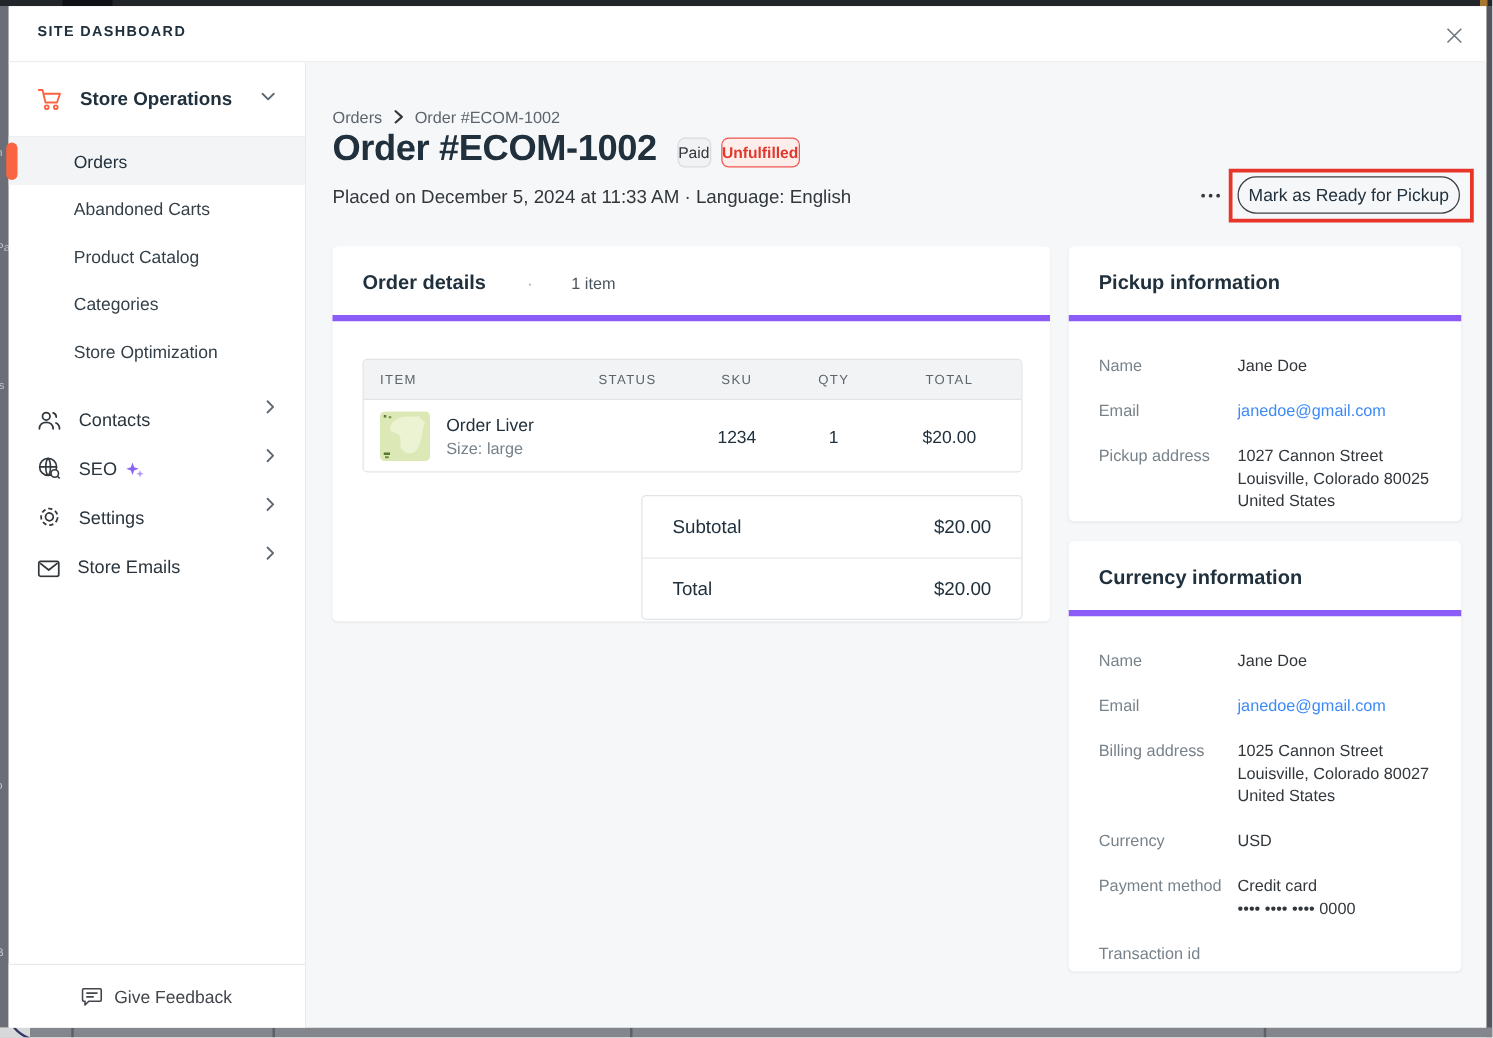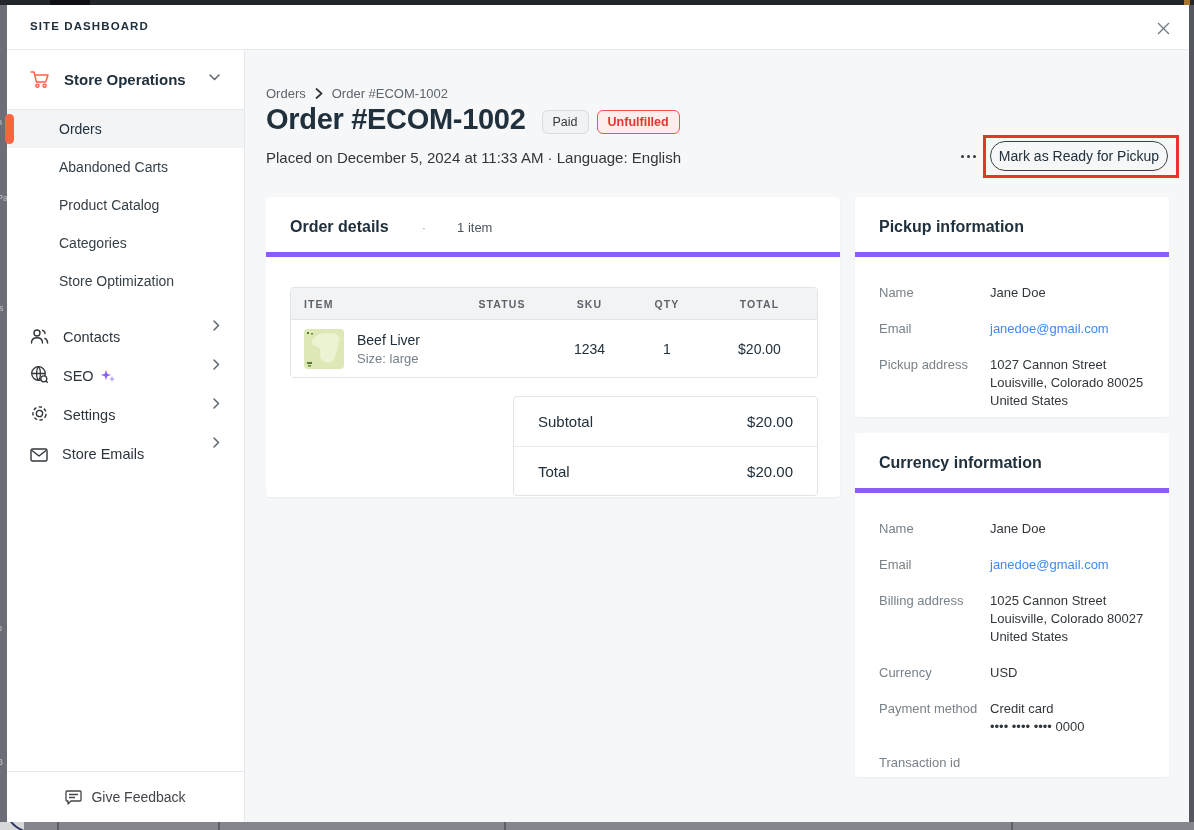--- a/index.html
+++ b/index.html
@@ -42,40 +42,40 @@
   .nav-item .sparkle { margin-left:6px; display:inline-flex; }
   .side-footer { position:absolute; left:0; bottom:0; width:237px; height:51px; border-top:1px solid #e7e9ec; display:flex; align-items:center; justify-content:center; gap:9px; font-size:14px; color:#42454a; cursor:pointer; background:#fff; }
 
   
   .main { position:absolute; left:238px; top:45px; width:944px; height:772px; background:#f6f7f8; }
   .breadcrumb { position:absolute; left:21px; top:36px; display:flex; align-items:center; gap:9px; font-size:13px; color:#5c646c; }
   .breadcrumb .crumb { cursor:pointer; }
   .title-row { position:absolute; left:21px; top:53px; display:flex; align-items:center; }
   .page-title { font-size:29px; font-weight:700; letter-spacing:-0.3px; color:#20303c; }
   .badges { display:flex; gap:8px; margin-left:16px; margin-top:4px; }
-  .badge { font-size:12.5px; padding:4px 10px; border-radius:6px; white-space:nowrap; }
+  .badge { font-size:12.5px; padding:4px 0; border-radius:6px; white-space:nowrap; }
   .badge.neutral { background:#f1f2f4; border:1px solid #d8dbdf; color:#32373c; }
   .badge.danger { background:#fdeeec; border:1px solid #f0564d; color:#e0382e; font-weight:600; }
   .subtitle { position:absolute; left:21px; top:99px; font-size:15px; color:#32373c; }
   .more-btn { position:absolute; left:708px; top:94px; width:30px; height:24px; display:flex; align-items:center; justify-content:center; cursor:pointer; }
   .more-btn .dots { display:flex; gap:3px; }
   .more-btn .dots i { width:3px; height:3px; border-radius:50%; background:#32373c; }
   .primary-btn { position:absolute; left:745px; top:91px; width:178px; height:30px; border:1px solid #3c4044; border-radius:16px; background:transparent; font-family:inherit; font-size:14px; color:#20303c; cursor:pointer; display:flex; align-items:center; justify-content:center; }
   .annot-box { position:absolute; left:738px; top:85px; width:196px; height:43px; border:3px solid #e8352a; pointer-events:none; }
 
   .card { position:absolute; background:#fff; border-radius:4px; box-shadow:0 1px 2px rgba(32,48,60,0.06); }
   .card-head { padding:21px 24px 16px 24px; border-bottom:5px solid #8b5cf6; display:flex; align-items:baseline;gap:24px; }
   .card-title { font-size:16px; font-weight:700; color:#20303c; }
 
   
   #order-card { left:21px; top:147px; width:574px; height:300px; }
   .count-sep { margin:0 7px 0 9px; color:#9aa2a8; font-size:13px; }
   .count-txt { font-size:13px; color:#4a545c; }
   .items-table { margin:30px 22px 0 24px; border:1px solid #e1e3e7; border-radius:4px; overflow:hidden; }
-  .tbl-header { display:grid; grid-template-columns:1fr 90px 85px 70px 115px; height:32px; align-items:center; background:#f1f3f5; border-bottom:1px solid #e1e3e7; font-size:10.5px; font-weight:700; letter-spacing:1.1px; color:#5c646b; }
+  .tbl-header { display:grid; grid-template-columns:1fr 90px 85px 70px 115px; height:32px; align-items:center; background:#f1f3f5; border-bottom:1px solid #e1e3e7; font-size:10.5px; font-weight:400; letter-spacing:1.1px; color:#5c646b; }
   .tbl-header .c0 { padding-left:13px; }
   .c1,.c2,.c3,.c4 { text-align:center; }
   .tbl-row { display:grid; grid-template-columns:1fr 90px 85px 70px 115px; height:57px; align-items:center; background:#fff; font-size:14px; color:#20303c; cursor:pointer; }
   .item-cell { display:flex; align-items:center; padding-left:13px; gap:13px; }
   .thumb { width:40px; height:40px; border-radius:4px; overflow:hidden; flex:0 0 40px; }
   .item-name { font-size:14px; color:#20303c; }
   .item-variant { font-size:13px; color:#75808a; margin-top:3px; }
   .totals-box { margin:18px 22px 0 247px; width:305px; border:1px solid #e1e3e7; border-radius:4px; background:#fff; }
   .totals-row { display:flex; justify-content:space-between; align-items:center; height:49px; padding:0 24px; font-size:15px; color:#20303c; }
   .totals-row + .totals-row { border-top:1px solid #e7e9ec; }
@@ -286,21 +286,21 @@
                 <svg width="40" height="40" viewBox="0 0 40 40">
                   <rect width="40" height="40" fill="#dce8b5"></rect>
                   <path d="M14,6 C20,3 27,5 31,4 L36,9 C33,15 34,24 30,30 C26,36 20,34 17,30 C15,26 18,22 15,19 C12,16 9,18 8,14 C8,10 11,8 14,6 Z" fill="#ecf3d3"></path>
                   <rect x="3" y="3" width="2" height="2" fill="#55792d"></rect>
                   <rect x="7" y="4" width="2" height="1.6" fill="#6d8f3a"></rect>
                   <rect x="3" y="33" width="5" height="2" fill="#55792d"></rect>
                   <rect x="4" y="36" width="3" height="1.6" fill="#6d8f3a"></rect>
                 </svg>
               </span>
               <span>
-                <div class="item-name">Beef Liver</div>
+                <div class="item-name">Order Liver</div>
                 <div class="item-variant">Size: large</div>
               </span>
             </div>
             <span class="c1"></span>
             <span class="c2">1234</span>
             <span class="c3">1</span>
             <span class="c4">$20.00</span>
           </div>
         </div>
         <div class="totals-box">

